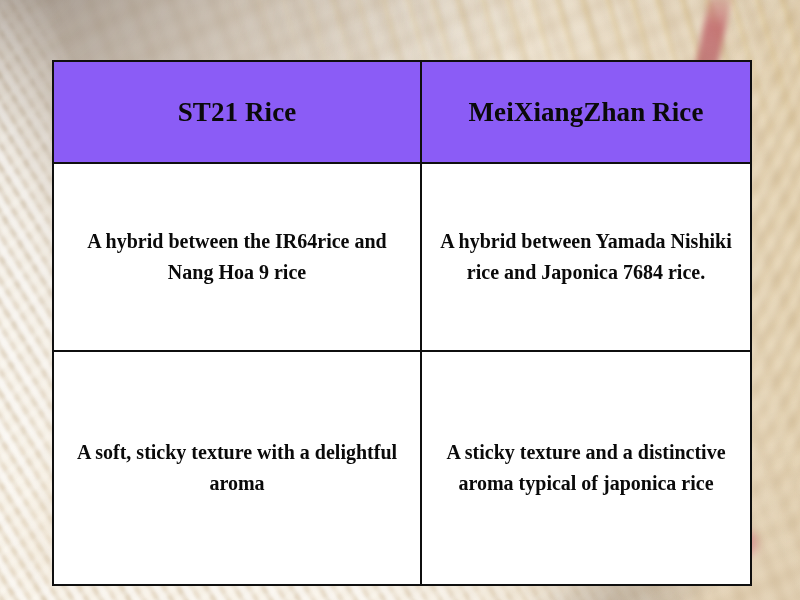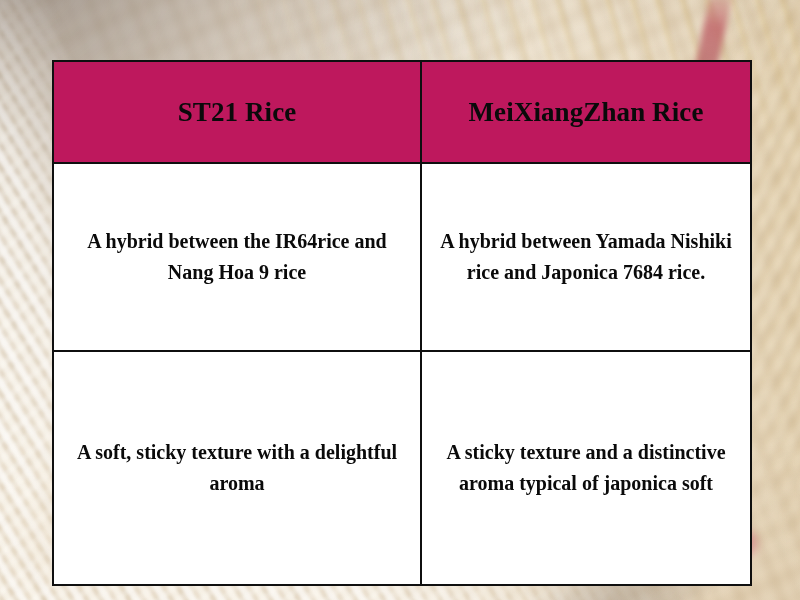--- a/index.html
+++ b/index.html
@@ -197,21 +197,21 @@
   table.compare th,
   table.compare td {
     border: 2px solid #0f0f0f;
     text-align: center;
     vertical-align: middle;
     color: #0a0a0a;
     font-weight: bold;
   }
 
   table.compare thead th {
-    background: #be185d;
+    background: #8b5cf6;
     height: 92px;
     font-size: 27px;
     letter-spacing: 0.1px;
     padding: 4px 10px;
   }
 
   table.compare tbody td {
     background: #ffffff;
     font-size: 20px;
     line-height: 1.55;
@@ -255,19 +255,19 @@
           <th>MeiXiangZhan Rice</th>
         </tr>
       </thead>
       <tbody>
         <tr class="row-origin">
           <td class="cell-left">A hybrid between the IR64rice and Nang Hoa 9 rice</td>
           <td class="cell-right">A hybrid between Yamada Nishiki rice and Japonica 7684 rice.</td>
         </tr>
         <tr class="row-texture">
           <td class="cell-left">A soft, sticky texture with a delightful aroma</td>
-          <td class="cell-right">A sticky texture and a distinctive aroma typical of japonica soft</td>
+          <td class="cell-right">A sticky texture and a distinctive aroma typical of japonica rice</td>
         </tr>
       </tbody>
     </table>
   </div>
 
 </div>
 
 </body></html>

